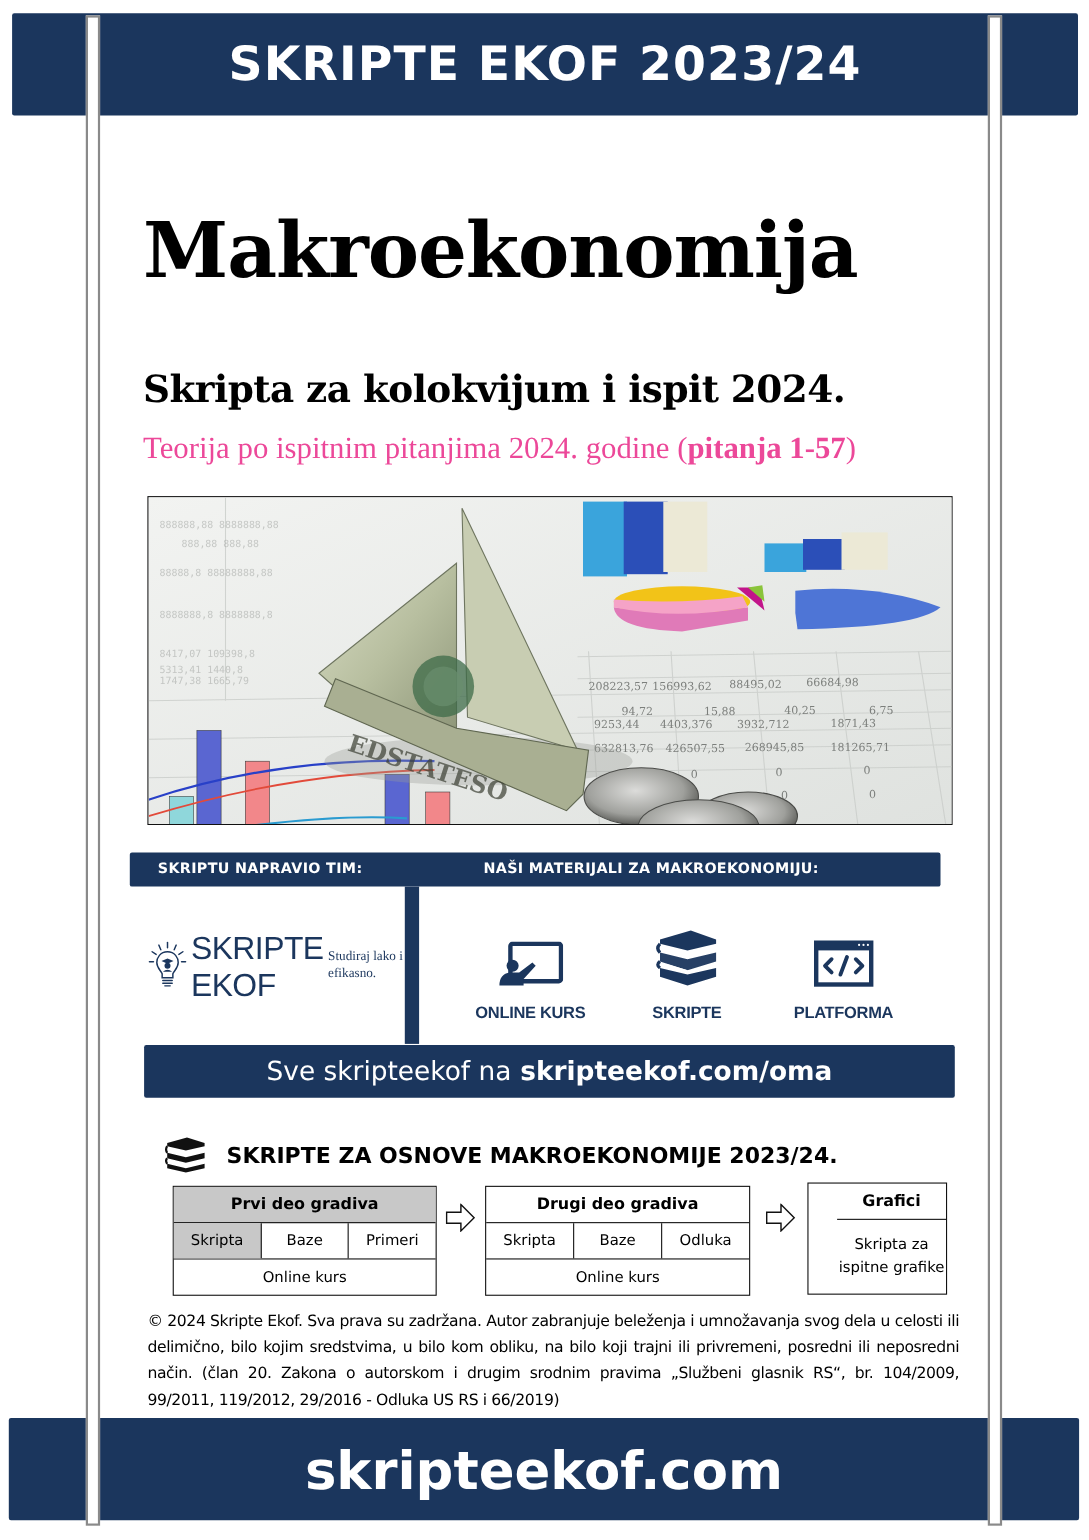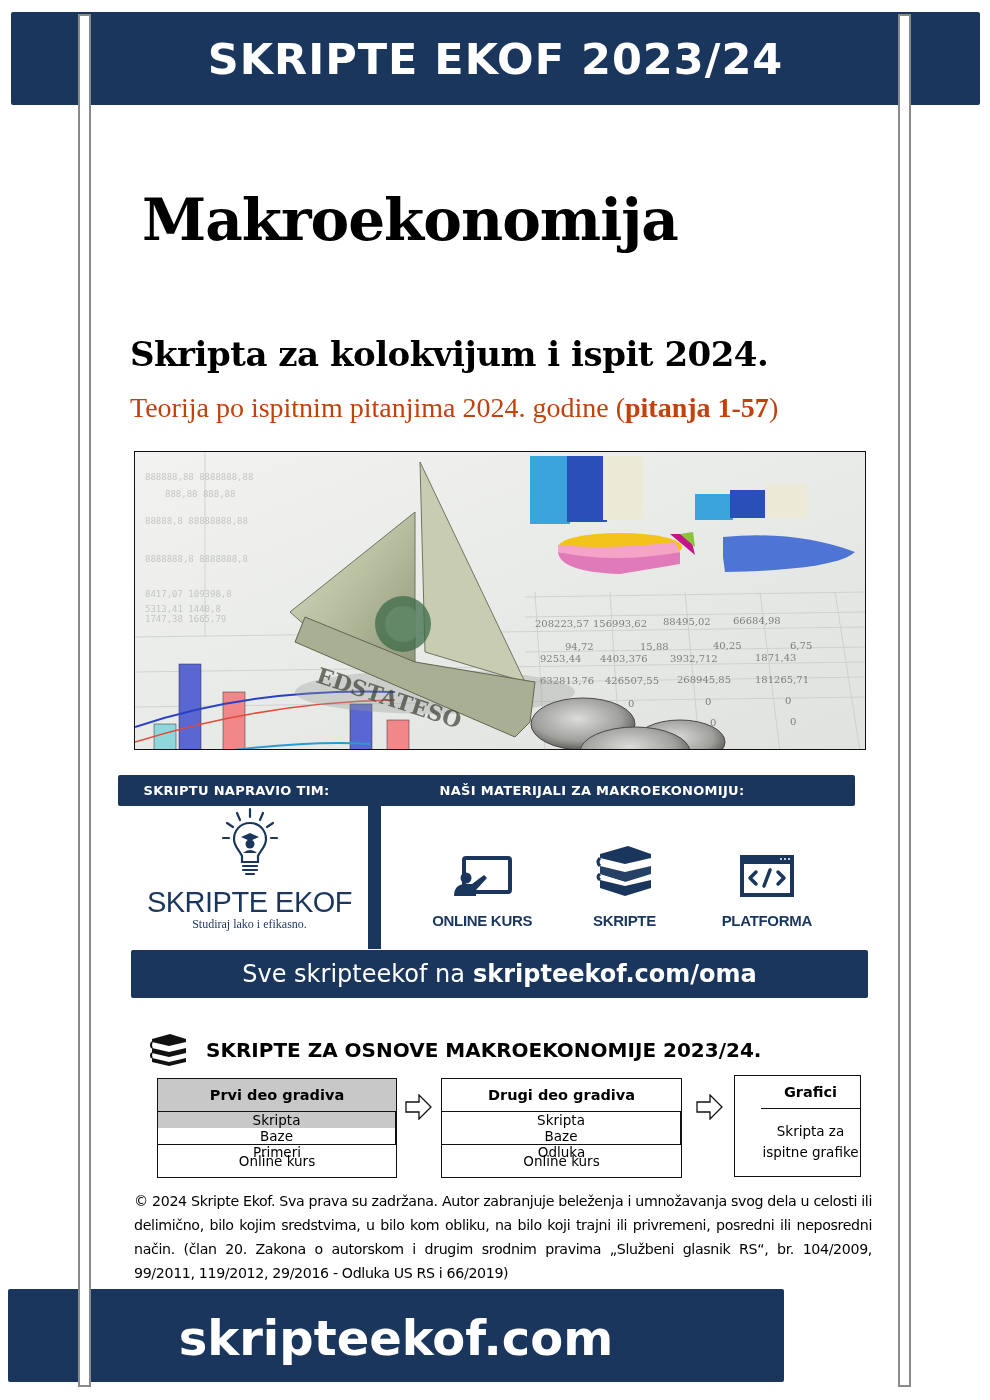--- a/index.html
+++ b/index.html
@@ -17,42 +17,42 @@
   }
 
   .rail {
     position: absolute; top: 14px; width: 13px; height: 1373px;
     background: #ffffff; border: 2px solid #8a8a8a; z-index: 5;
   }
   .rail.left { left: 78px; }
   .rail.right { left: 898px; }
 
   .bottom-banner {
-    position: absolute; left: 8px; top: 1289px; width: 776px; height: 93px;
+    position: absolute; left: 8px; top: 1289px; width: 973px; height: 93px;
     background: #1b365d; border-radius: 2px;
     display: flex; align-items: center; justify-content: center;
   }
   .bottom-banner span {
     color: #ffffff; font-weight: bold; font-size: 48px;
     font-family: "DejaVu Sans", sans-serif; margin-top: 4px;
   }
 
   .main-title {
-    position: absolute; left: 142px; top: 186px;
-    font-family: "DejaVu Serif", serif; font-weight: bold; font-size: 58px;
+    position: absolute; left: 130px; top: 186px;
+    font-family: "DejaVu Serif", serif; font-weight: bold; font-size: 70px;
     letter-spacing: -1px; color: #000;
   }
   .subtitle {
     position: absolute; left: 130px; top: 334px;
     font-family: "DejaVu Serif", serif; font-weight: bold; font-size: 34px;
     letter-spacing: -0.5px; color: #000;
   }
   .subline {
     position: absolute; left: 130px; top: 392px;
-    font-family: "Liberation Serif", serif; font-size: 28px; color: #c2410c; text-align: center;
+    font-family: "Liberation Serif", serif; font-size: 28px; color: #ec4899; text-align: center;
   }
   .subline b { font-weight: bold; }
 
   .hero {
     position: absolute; left: 134px; top: 451px; width: 732px; height: 299px;
     border: 1.5px solid #111; overflow: hidden;
     background: linear-gradient(160deg, #eef0ef 0%, #e6e8e7 55%, #dcdfdd 100%);
   }
   .hero svg { display: block; }
 
@@ -65,21 +65,21 @@
     width: 237px; text-align: center; color: #fff; font-weight: bold; font-size: 13px;
     letter-spacing: 0.3px;
   }
   .bar-header .rh {
     flex: 1; text-align: center; color: #fff; font-weight: bold; font-size: 13px;
     letter-spacing: 0.3px; padding-right: 26px;
   }
 
   .team-box {
     position: absolute; left: 131px; top: 806px; width: 237px; height: 143px;
-    display: flex; flex-direction: column; align-items: center;
+    display: flex; flex-direction: row; align-items: center;
   }
   .team-box .logo-word {
     color: #1b365d; font-family: "Liberation Sans", sans-serif; font-size: 29px;
     letter-spacing: -0.5px; margin-top: 4px;
   }
   .team-box .tagline {
     color: #1b365d; font-family: "Liberation Serif", serif; font-size: 12px; margin-top: -2px;
   }
 
   .divider-v {
@@ -115,21 +115,21 @@
 
   .flow-box {
     position: absolute; border: 1.3px solid #111; background: #fff;
     font-family: "DejaVu Sans", sans-serif;
   }
   .flow-box .head {
     height: 33px; display: flex; align-items: center; justify-content: center;
     font-weight: bold; font-size: 14.5px; border-bottom: 1.3px solid #111;
   }
   .flow-box .row {
-    display: flex; height: 33px; border-bottom: 1.3px solid #111; flex-direction: column;
+    display: flex; height: 33px; border-bottom: 1.3px solid #111;
   }
   .flow-box .row .cell {
     flex: 1; display: flex; align-items: center; justify-content: center; font-size: 13.5px;
     border-right: 1.3px solid #111;
   }
   .flow-box .row .cell:last-child { border-right: none; }
   .flow-box .foot {
     height: 32px; display: flex; align-items: center; justify-content: center; font-size: 13.5px;
   }
   .shaded { background: #c8c8c8; }

